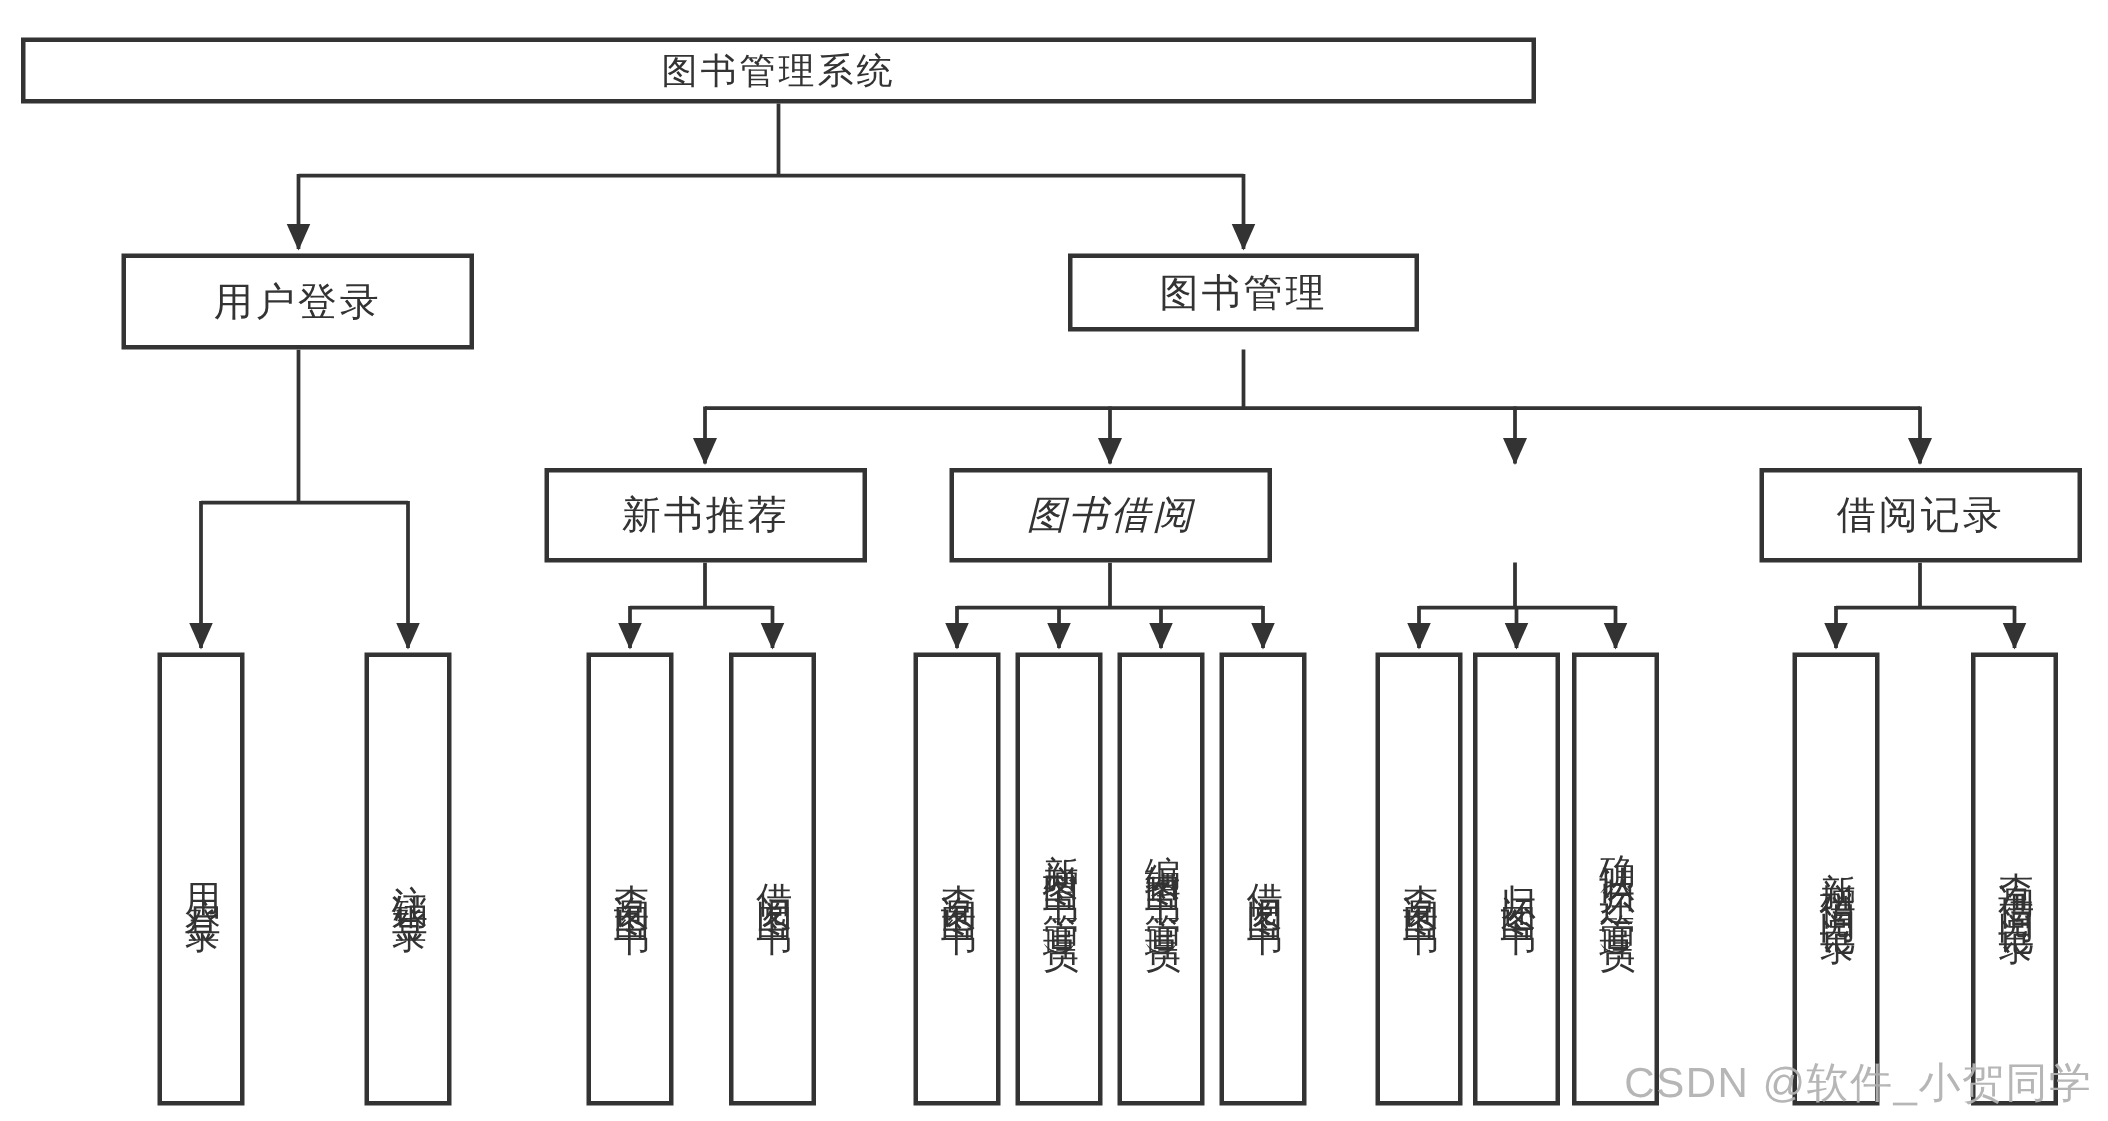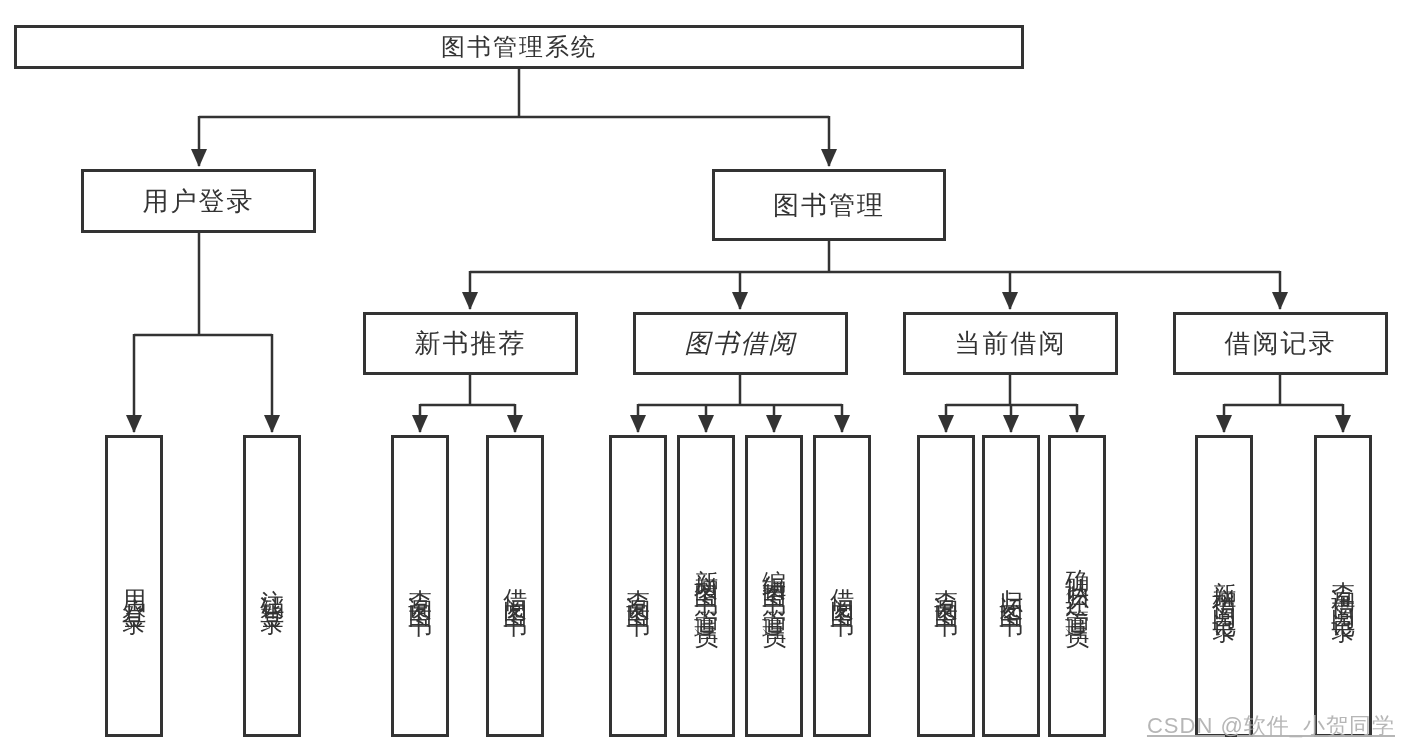--- a/index.html
+++ b/index.html
@@ -37,26 +37,25 @@
     writing-mode: vertical-rl;
     text-orientation: mixed;
     font-size: 24px;
     letter-spacing: 8px;
     line-height: 1.1;
   }
   .watermark {
     position: absolute;
     right: 10px;
     bottom: 6px;
-    font-size: 22px;
+    font-size: 28px;
     letter-spacing: 1px;
     color: rgba(178, 178, 178, 0.95);
     z-index: 5;
     white-space: nowrap;
-    text-decoration: underline;
   }
 </style>
 </head>
 <body>
 
 <div class="canvas">
 
   <svg class="connectors" viewBox="0 0 1405 747" xmlns="http://www.w3.org/2000/svg">
     <defs>
       <marker id="arrow" markerUnits="userSpaceOnUse" markerWidth="20" markerHeight="18" refX="17" refY="8" orient="auto">
@@ -112,32 +111,29 @@
     </g>
   </svg>
 
   <div class="box h-box root-box" style="left:14px; top:25px; width:1010px; height:44px;">
     <span class="label">图书管理系统</span>
   </div>
 
   <div class="box h-box" style="left:81px; top:169px; width:235px; height:64px;">
     <span class="label">用户登录</span>
   </div>
-  <div class="box h-box" style="left:712px; top:169px; width:234px; height:72px;">
+  <div class="box h-box" style="left:712px; top:169px; width:234px; height:52px;">
     <span class="label">图书管理</span>
   </div>
 
   <div class="box h-box" style="left:363px; top:312px; width:215px; height:63px;text-align:right;">
     <span class="label">新书推荐</span>
   </div>
   <div class="box h-box" style="left:633px; top:312px; width:215px; height:63px;font-style:italic;">
     <span class="label">图书借阅</span>
-  </div>
-  <div class="box h-box" style="left:903px; top:312px; width:215px; height:63px;">
-    <span class="label">当前借阅</span>
   </div>
   <div class="box h-box" style="left:1173px; top:312px; width:215px; height:63px;">
     <span class="label">借阅记录</span>
   </div>
 
   <div class="box v-box" style="left:105px; top:435px; width:58px; height:302px;">
     <span class="label">用户登录</span>
   </div>
   <div class="box v-box" style="left:243px; top:435px; width:58px; height:302px;">
     <span class="label">注销登录</span>

